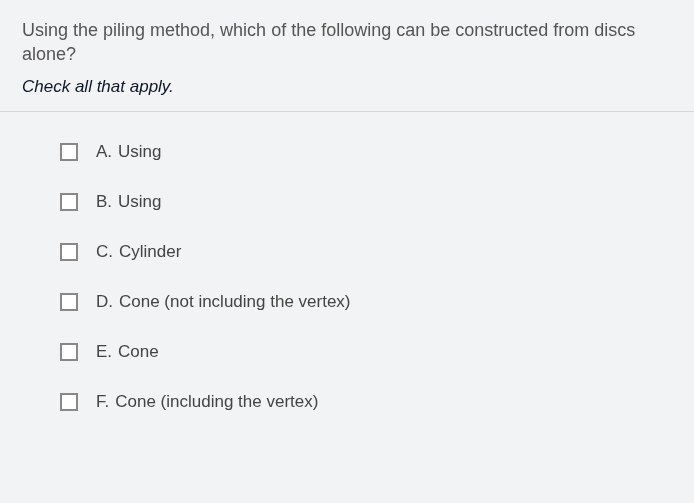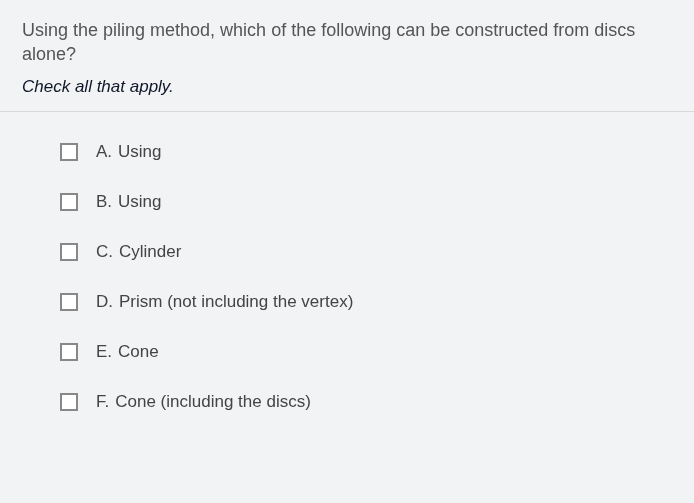--- a/index.html
+++ b/index.html
@@ -81,25 +81,25 @@
     <span class="option-text">Using</span>
   </div>
   <div class="option">
     <div class="checkbox"></div>
     <span class="option-letter">C.</span>
     <span class="option-text">Cylinder</span>
   </div>
   <div class="option">
     <div class="checkbox"></div>
     <span class="option-letter">D.</span>
-    <span class="option-text">Prism (not including the vertex)</span>
+    <span class="option-text">Cone (not including the vertex)</span>
   </div>
   <div class="option">
     <div class="checkbox"></div>
     <span class="option-letter">E.</span>
     <span class="option-text">Cone</span>
   </div>
   <div class="option">
     <div class="checkbox"></div>
     <span class="option-letter">F.</span>
-    <span class="option-text">Cone (including the discs)</span>
+    <span class="option-text">Cone (including the vertex)</span>
   </div>
 </div>
 
 </body></html>

